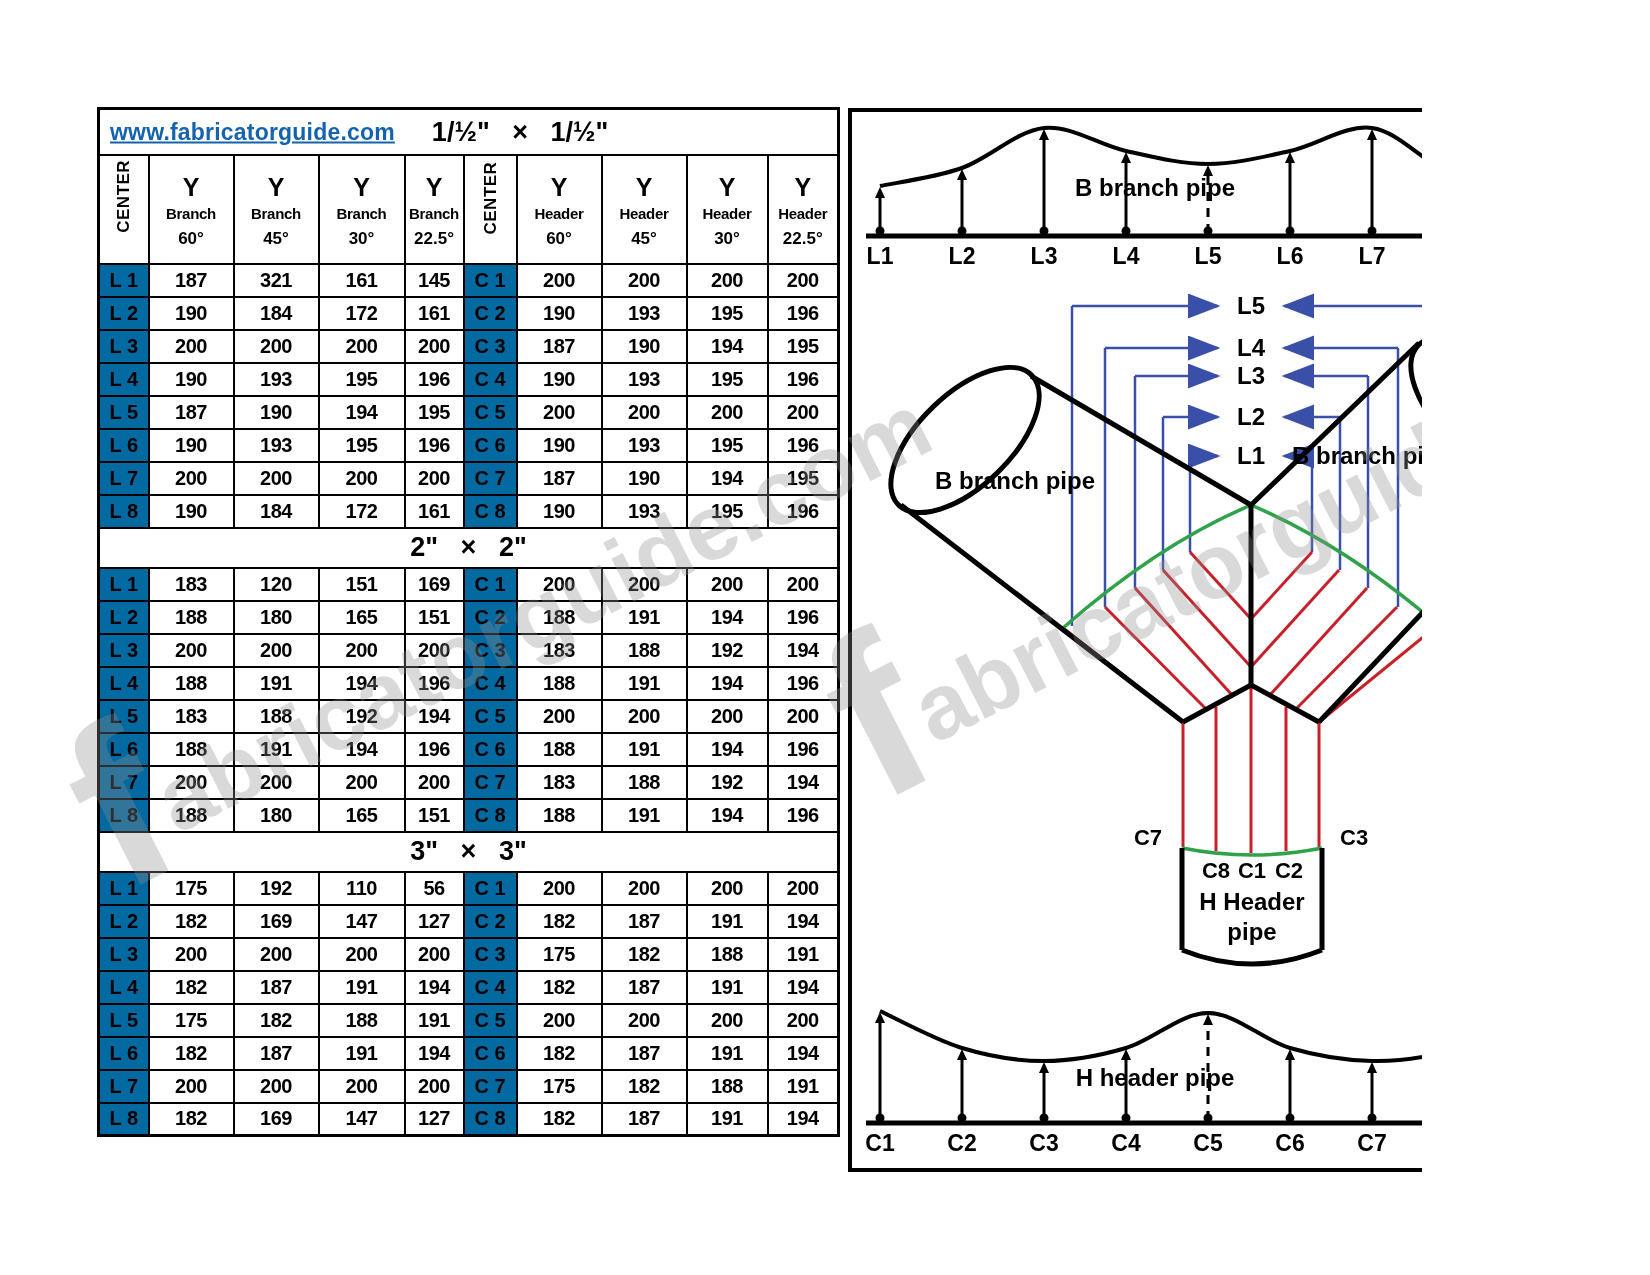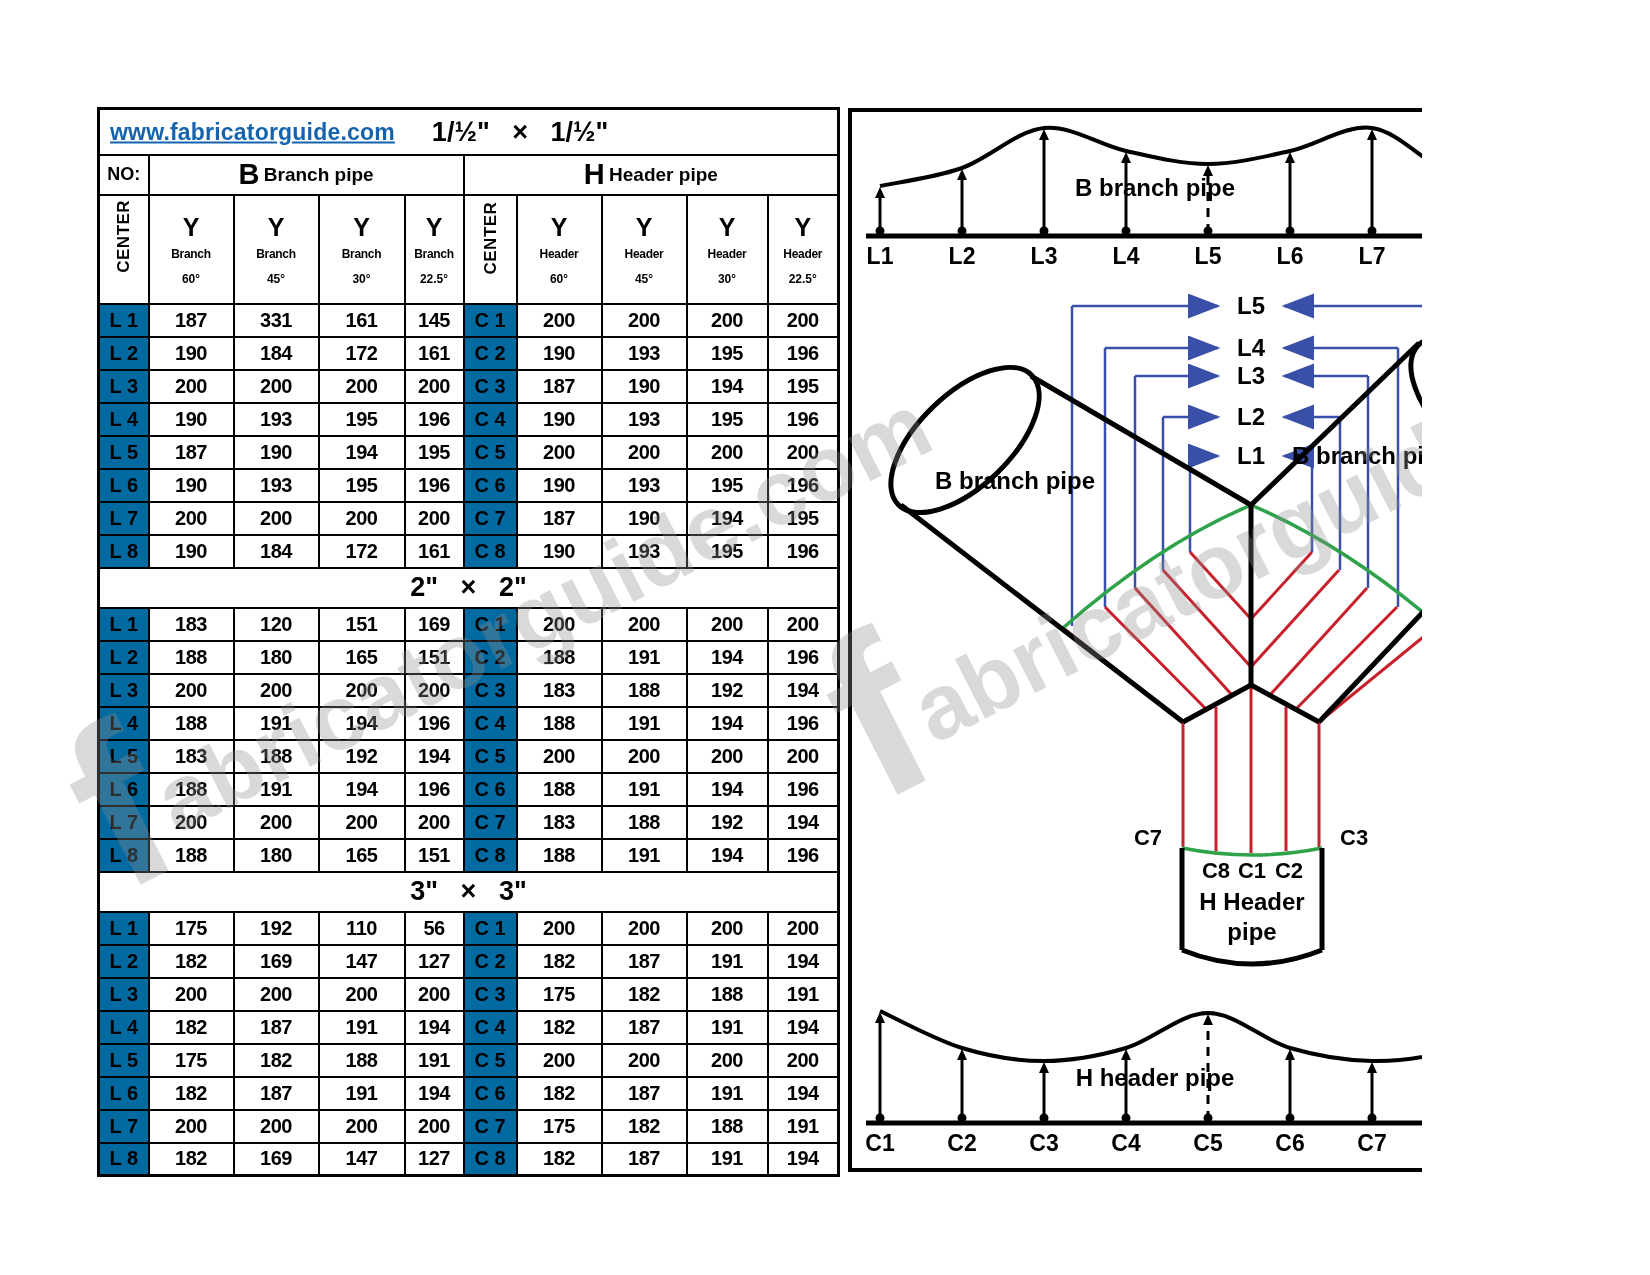--- a/index.html
+++ b/index.html
@@ -19,22 +19,22 @@
   td.titlecell{position:relative;}
   .urllink{position:absolute;left:10px;top:50%;transform:translateY(-50%);
            color:#1563ac;font-size:23px;font-weight:bold;text-decoration:underline;letter-spacing:.2px;}
   .sizes{position:absolute;left:57%;top:50%;transform:translate(-50%,-50%);
          font-size:27px;font-weight:bold;white-space:pre;}
   .nocell{font-size:18px;text-align:left;padding-left:4px;}
   .seccell .big{font-size:29px;display:inline;vertical-align:middle;}
   .seccell .small{font-size:19px;display:inline;vertical-align:middle;}
   .vert{transform:rotate(-90deg);white-space:nowrap;font-size:17px;font-weight:bold;letter-spacing:.5px;}
   .ycol .ysym{font-size:25px;line-height:30px;margin-top:4px;}
-  .ycol .yname{font-size:12px;line-height:24px;margin-top:0;letter-spacing:-0.3px;}
-  .ycol .yang{font-size:12px;line-height:22px;margin-top:2px;}
+  .ycol .yname{font-size:15px;line-height:24px;margin-top:0;letter-spacing:-0.3px;}
+  .ycol .yang{font-size:17px;line-height:22px;margin-top:2px;}
   td.lbl{background:#0369a1;font-size:20px;}
   td.num{font-size:20px;letter-spacing:-0.5px;}
   td.band{font-size:27px;white-space:pre;}
 
   
   .wm{position:absolute;transform:rotate(-27deg);transform-origin:left bottom;
       color:#8f8f8f;opacity:.33;font-weight:bold;white-space:nowrap;pointer-events:none;
       font-size:92px;z-index:5;line-height:1;}
   .wm .wm-f{font-size:230px;line-height:0;vertical-align:-28px;}
   #wm-table{left:115px;top:790px;}
@@ -66,31 +66,20 @@
           <col style="width:81px">
           <col style="width:71px">
       </colgroup>
       <tbody id="rows-body">
         <tr class="titlerow">
           <td class="titlecell" colspan="10">
             <span class="urllink">www.fabricatorguide.com</span>
             <span class="sizes">1/½"   ×   1/½"</span>
           </td>
         </tr>
-        <tr class="hrow1">
-          <td class="nocell">NO:</td>
-          <td class="seccell" colspan="4">
-            <span class="big">B</span>
-            <span class="small">Branch pipe</span>
-          </td>
-          <td class="seccell" colspan="5">
-            <span class="big">H</span>
-            <span class="small">Header pipe</span>
-          </td>
-        </tr>
         <tr class="hrow2">
           <td>
               <div class="vert">CENTER LIN</div>
             </td>
           <td class="ycol">
             <div class="ysym">Y</div>
               <div class="yname">Branch</div>
               <div class="yang">60°</div>
             </td>
           <td class="ycol">
@@ -129,21 +118,21 @@
           <td class="ycol">
             <div class="ysym">Y</div>
               <div class="yname">Header</div>
               <div class="yang">22.5°</div>
             </td>
         </tr>
 
       <tr class="datarow">
             <td class="lbl">L 1</td>
             <td class="num">187</td>
-            <td class="num">331</td>
+            <td class="num">321</td>
             <td class="num">161</td>
             <td class="num">145</td>
             <td class="lbl">C 1</td>
             <td class="num">200</td>
             <td class="num">200</td>
             <td class="num">200</td>
             <td class="num">200</td>
           </tr>
           <tr class="datarow">
             <td class="lbl">L 2</td>

